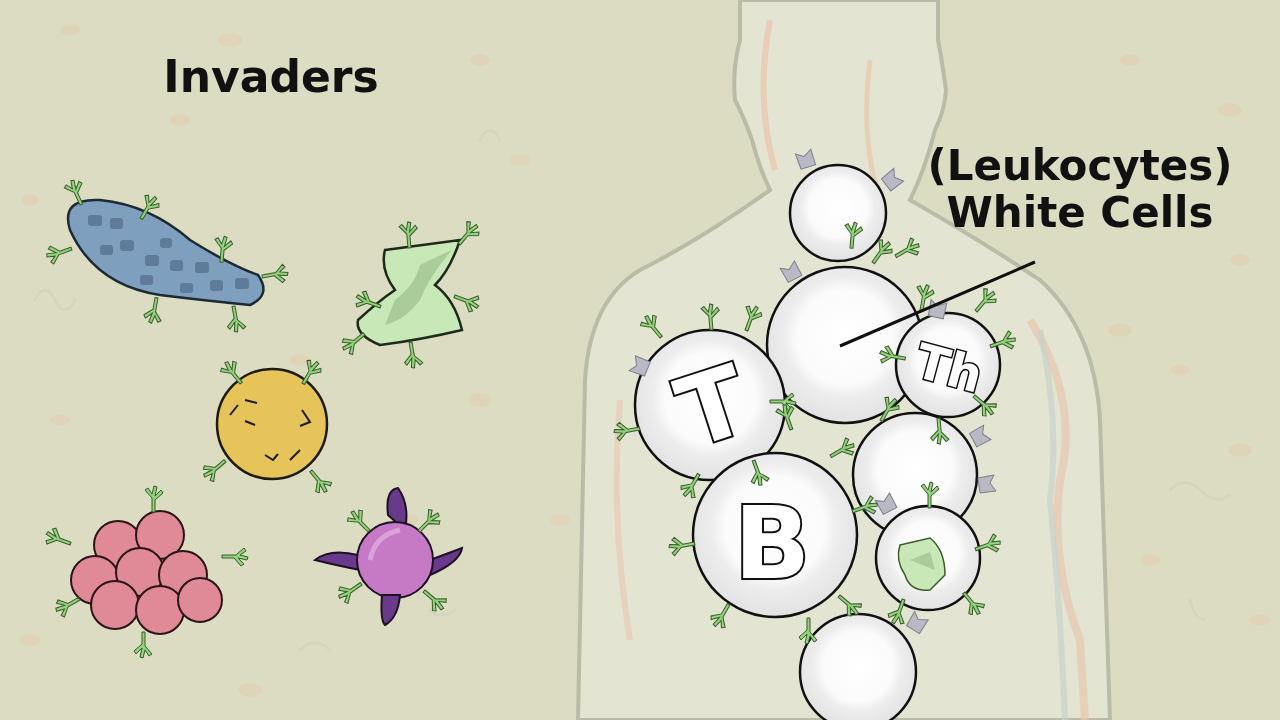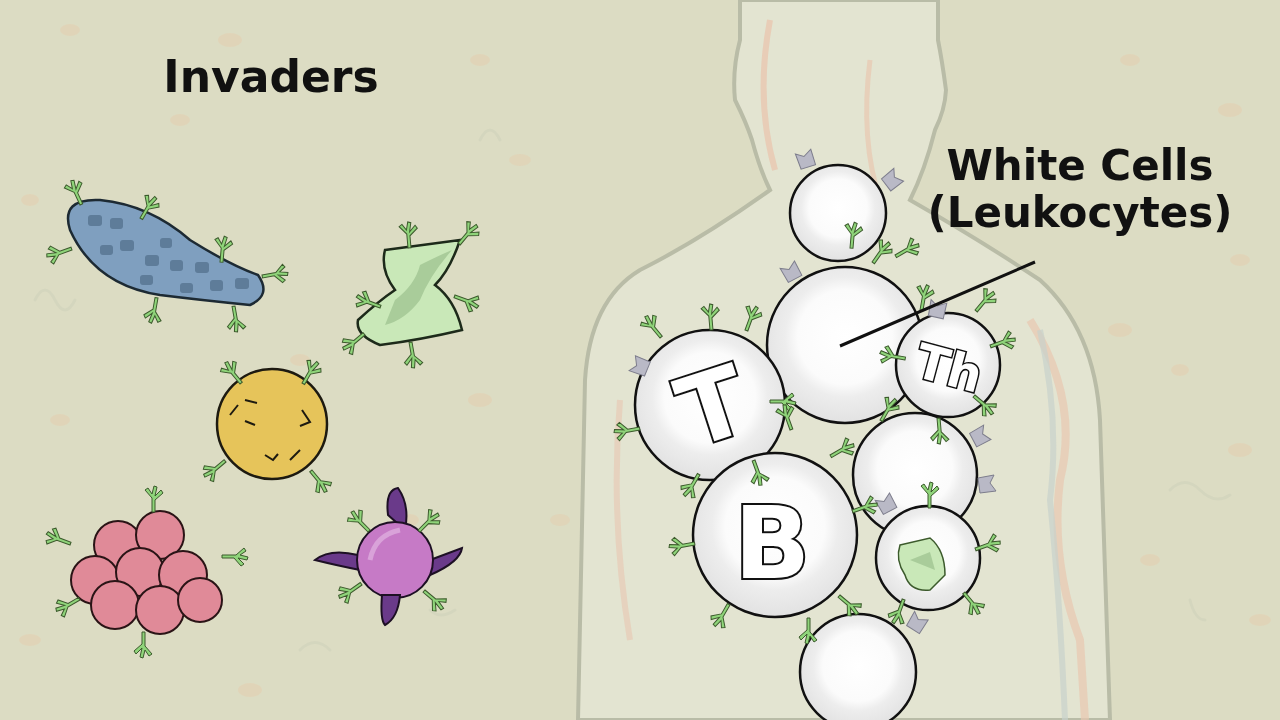--- a/index.html
+++ b/index.html
@@ -237,16 +237,16 @@
     </g>
   </g>
 
   <line x1="840" y1="346" x2="1035" y2="262" stroke="#111" stroke-width="3"></line>
 </svg>
 
 <div class="title title-invaders">
   <span>Invaders</span>
 </div>
 <div class="title title-white">
+  <span>(Leukocytes)</span>
   <span>White Cells</span>
-  <span>(Leukocytes)</span>
 </div>
 </div>
 
 </body></html>

